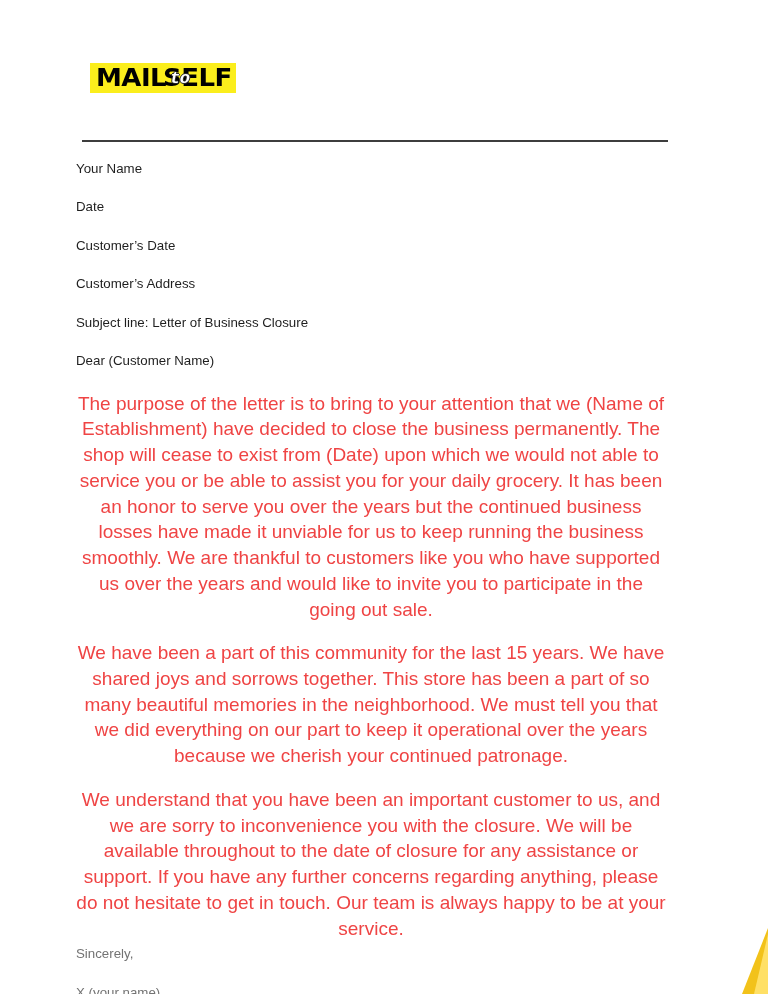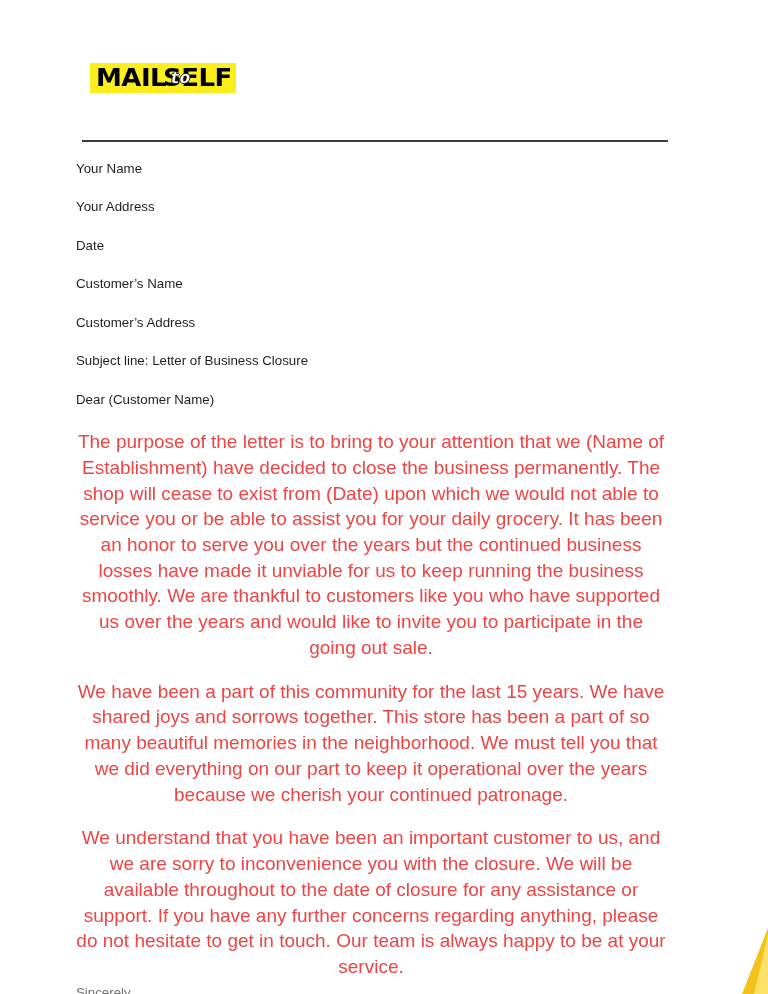--- a/index.html
+++ b/index.html
@@ -134,23 +134,22 @@
       <span class="logo-main">SELF</span>
       <span class="logo-to">to</span>
     </div>
   </div>
 
   <div class="divider"></div>
 
   <div class="letter">
 
     <p class="field-line">Your Name</p>
-    <p class="field-line">Your Address</p>
     <p class="field-line">Date</p>
-    <p class="field-line">Customer’s Name</p>
+    <p class="field-line">Customer’s Date</p>
     <p class="field-line">Customer’s Address</p>
     <p class="field-line">Subject line: Letter of Business Closure</p>
 
     <p class="field-line">Dear (Customer Name)</p>
 
     <p class="para">The purpose of the letter is to bring to your attention that we (Name of Establishment) have decided to close the business permanently. The shop will cease to exist from (Date) upon which we would not able to service you or be able to assist you for your daily grocery. It has been an honor to serve you over the years but the continued business losses have made it unviable for us to keep running the business smoothly. We are thankful to customers like you who have supported us over the years and would like to invite you to participate in the going out sale.</p>
     <p class="para">We have been a part of this community for the last 15 years. We have shared joys and sorrows together. This store has been a part of so many beautiful memories in the neighborhood. We must tell you that we did everything on our part to keep it operational over the years because we cherish your continued patronage.</p>
     <p class="para tight">We understand that you have been an important customer to us, and we are sorry to inconvenience you with the closure. We will be available throughout to the date of closure for any assistance or support. If you have any further concerns regarding anything, please do not hesitate to get in touch. Our team is always happy to be at your service.</p>
 
     <p class="sign-line">Sincerely,</p>

